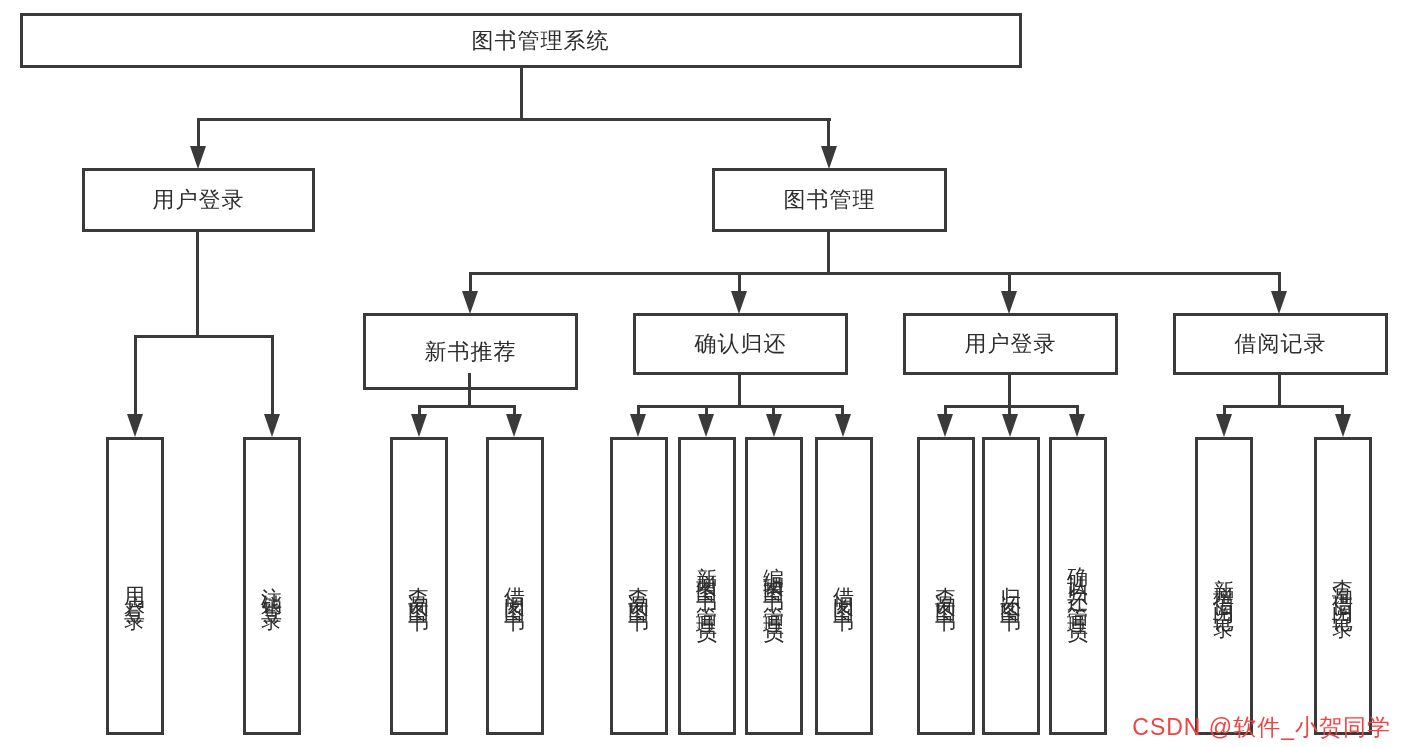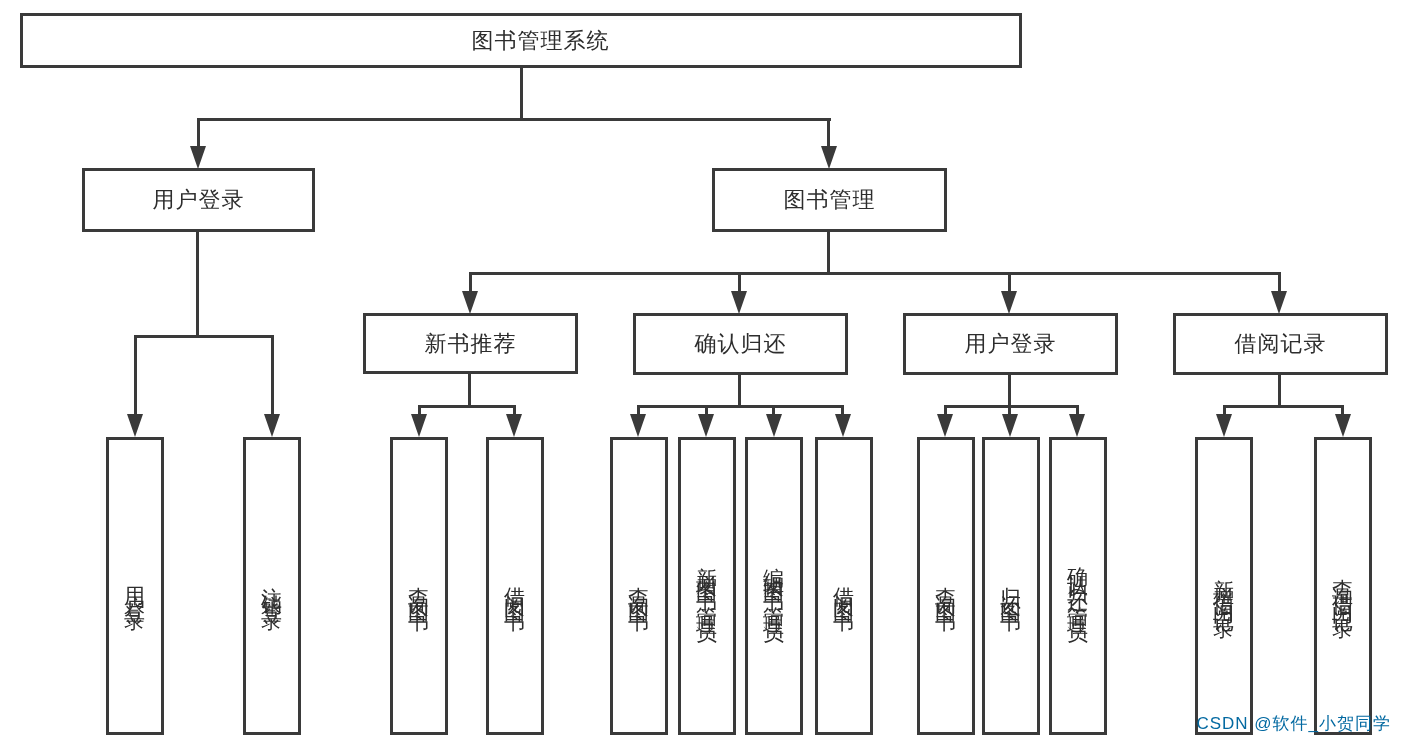--- a/index.html
+++ b/index.html
@@ -45,22 +45,22 @@
     position:absolute;
     width:0;height:0;
     border-left:8px solid transparent;
     border-right:8px solid transparent;
     border-top:23px solid var(--line);
   }
   .watermark{
     position:absolute;
     top:712px;
     right:14px;
-    font-size:17px;
-    color:#0369a1;
+    font-size:23px;
+    color:#ef4444;
     letter-spacing:1px;
     white-space:nowrap;
   }
 </style>
 </head>
 <body>
 
 <div id="stage">
 
   <div class="box node" style="left:20px;top:13px;width:1002px;height:55px;padding-left:39px;">
@@ -98,21 +98,21 @@
     <div class="vline" style="left:469px;top:272px;height:22px;"></div>
     <div class="arrow" style="left:462px;top:291px;"></div>
     <div class="vline" style="left:738px;top:272px;height:22px;"></div>
     <div class="arrow" style="left:731px;top:291px;"></div>
     <div class="vline" style="left:1008px;top:272px;height:22px;"></div>
     <div class="arrow" style="left:1001px;top:291px;"></div>
     <div class="vline" style="left:1278px;top:272px;height:22px;"></div>
     <div class="arrow" style="left:1271px;top:291px;"></div>
   </div>
 
-  <div class="box node" style="left:363px;top:313px;width:215px;height:61px;">
+  <div class="box node" style="left:363px;top:313px;width:215px;height:77px;">
     <span>新书推荐</span>
   </div>
   <div class="box node" style="left:633px;top:313px;width:215px;height:62px;">
     <span>确认归还</span>
   </div>
   <div class="box node" style="left:903px;top:313px;width:215px;height:62px;">
     <span>用户登录</span>
   </div>
   <div class="box node" style="left:1173px;top:313px;width:215px;height:62px;">
     <span>借阅记录</span>

